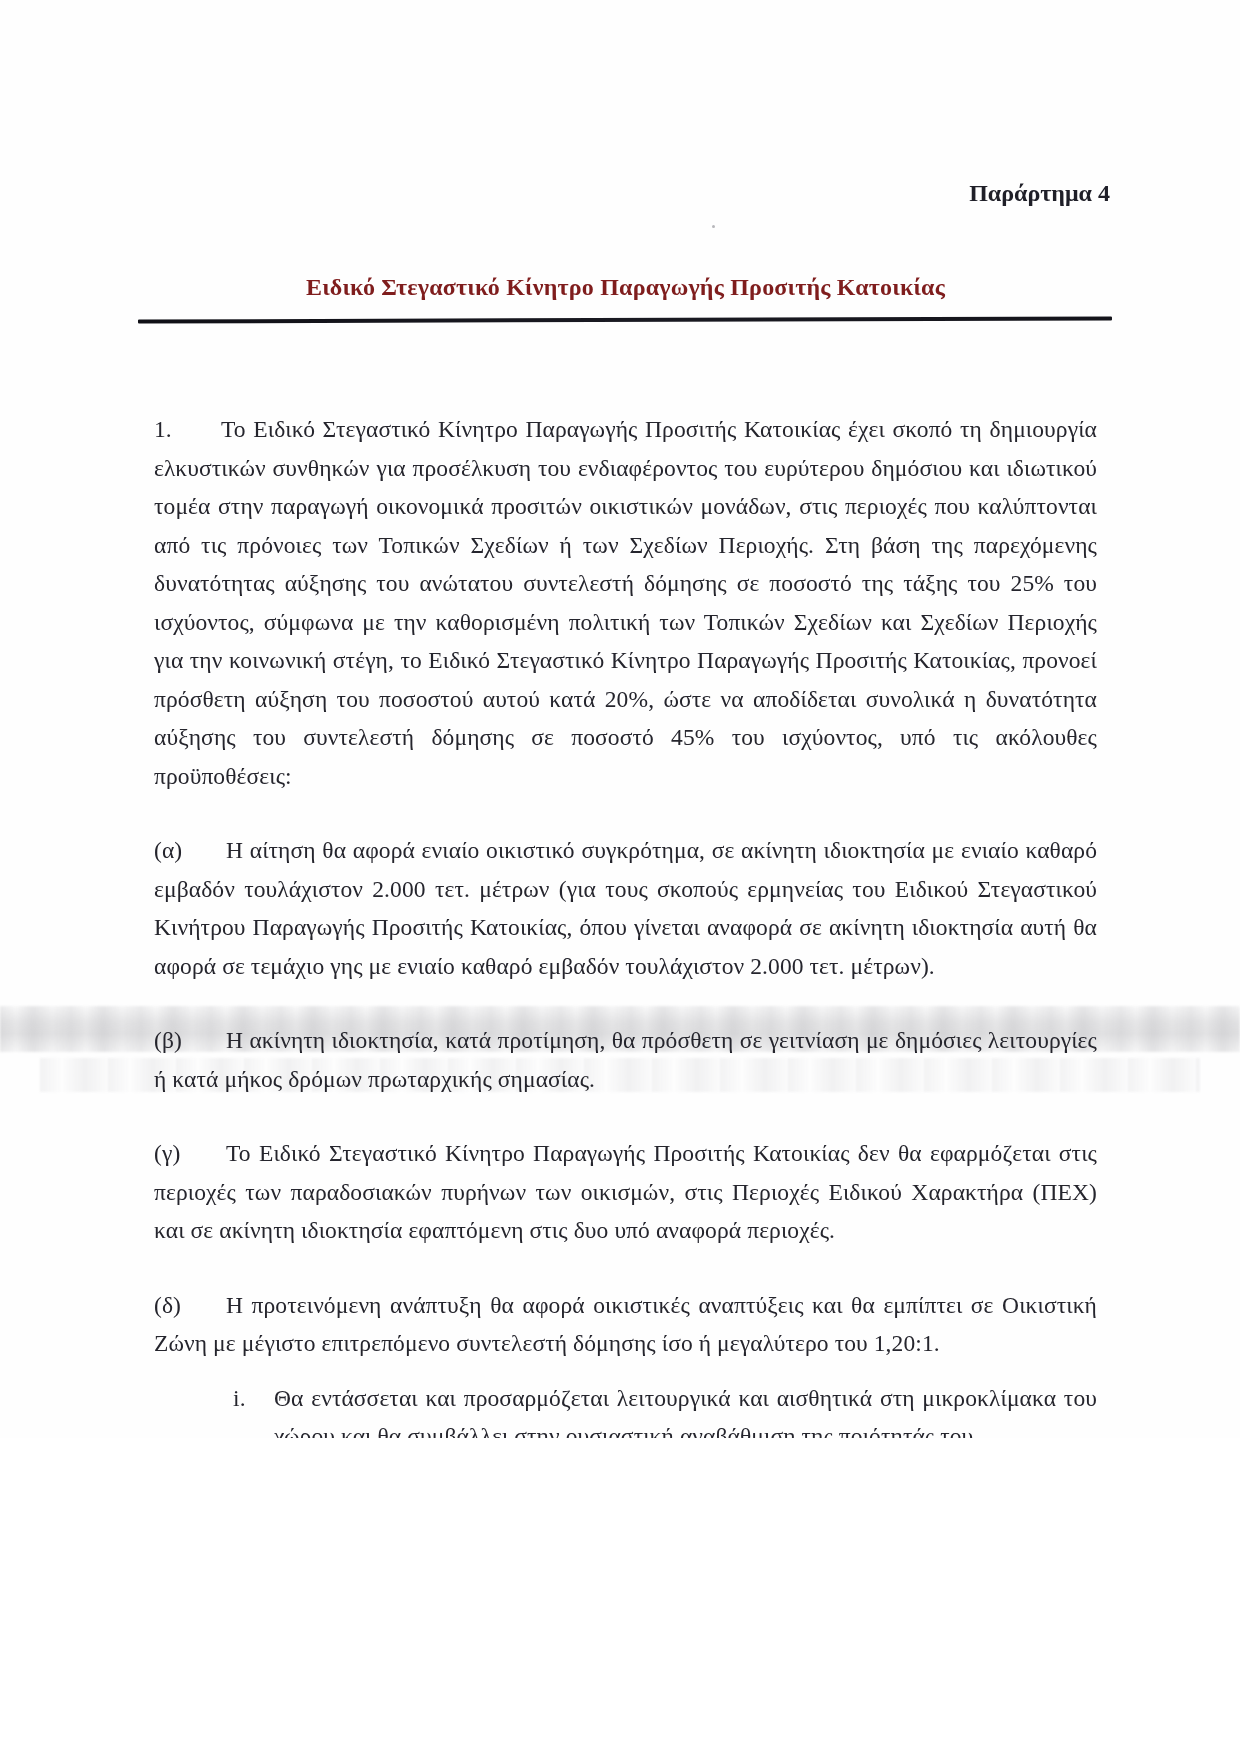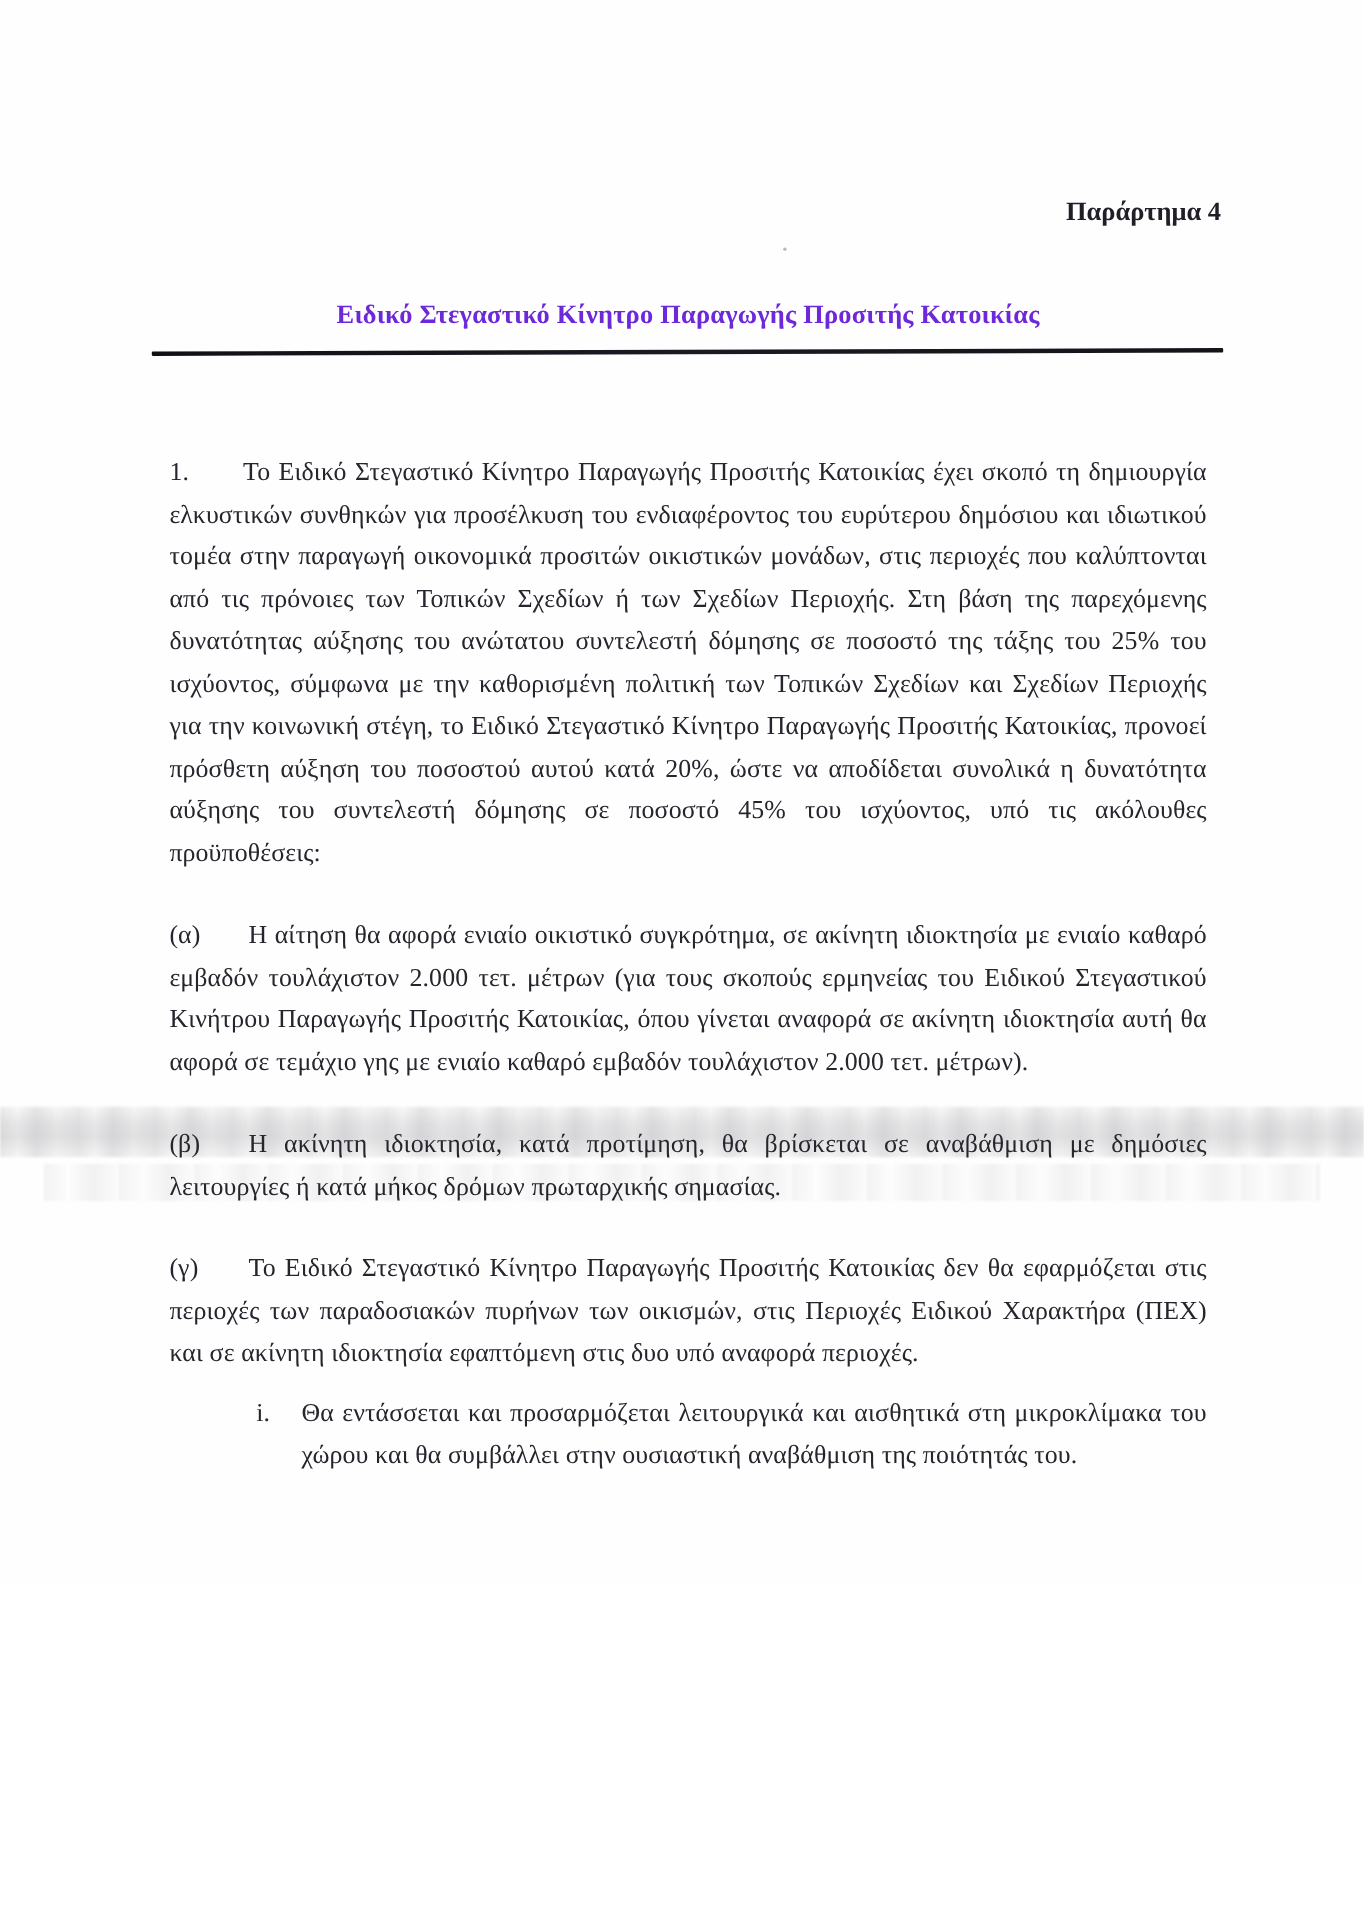--- a/index.html
+++ b/index.html
@@ -25,21 +25,21 @@
     color: #1f1f28;
   }
   .doc-title {
     position: absolute;
     top: 274px;
     left: 138px;
     width: 975px;
     text-align: center;
     font-size: 24px;
     font-weight: bold;
-    color: #6d28d9;
+    color: #7f1d1d;
     letter-spacing: 0.2px;
   }
   .rule {
     position: absolute;
     top: 318px;
     left: 138px;
     width: 974px;
     height: 4px;
     background: linear-gradient(90deg, #101016 0%, #1a1a22 50%, #14141b 100%);
     transform: rotate(-0.18deg);
@@ -128,22 +128,23 @@
   <div class="scan-band-2"></div>
   <div class="speck-top"></div>
   <div class="speck-end"></div>
 
   <div class="body-text">
 
     <p class="para"><span class="lab lab-num">1.</span><span>Το Ειδικό Στεγαστικό Κίνητρο Παραγωγής Προσιτής Κατοικίας έχει σκοπό τη δημιουργία ελκυστικών συνθηκών για προσέλκυση του ενδιαφέροντος του ευρύτερου δημόσιου και ιδιωτικού τομέα στην παραγωγή οικονομικά προσιτών οικιστικών μονάδων, στις περιοχές που καλύπτονται από τις πρόνοιες των Τοπικών Σχεδίων ή των Σχεδίων Περιοχής. Στη βάση της παρεχόμενης δυνατότητας αύξησης του ανώτατου συντελεστή δόμησης σε ποσοστό της τάξης του 25% του ισχύοντος, σύμφωνα με την καθορισμένη πολιτική των Τοπικών Σχεδίων και Σχεδίων Περιοχής για την κοινωνική στέγη, το Ειδικό Στεγαστικό Κίνητρο Παραγωγής Προσιτής Κατοικίας, προνοεί πρόσθετη αύξηση του ποσοστού αυτού κατά 20%, ώστε να αποδίδεται συνολικά η δυνατότητα αύξησης του συντελεστή δόμησης σε ποσοστό 45% του ισχύοντος, υπό τις ακόλουθες προϋποθέσεις:</span></p>
 
     <p class="para"><span class="lab lab-item">(α)</span><span>Η αίτηση θα αφορά ενιαίο οικιστικό συγκρότημα, σε ακίνητη ιδιοκτησία με ενιαίο καθαρό εμβαδόν τουλάχιστον 2.000 τετ. μέτρων (για τους σκοπούς ερμηνείας του Ειδικού Στεγαστικού Κινήτρου Παραγωγής Προσιτής Κατοικίας, όπου γίνεται αναφορά σε ακίνητη ιδιοκτησία αυτή θα αφορά σε τεμάχιο γης με ενιαίο καθαρό εμβαδόν τουλάχιστον 2.000 τετ. μέτρων).</span></p>
 
-    <p class="para"><span class="lab lab-item">(β)</span><span>Η ακίνητη ιδιοκτησία, κατά προτίμηση, θα βρίσκεται σε αναβάθμιση με δημόσιες λειτουργίες ή κατά μήκος δρόμων πρωταρχικής σημασίας.</span></p>
+    <p class="para"><span class="lab lab-item">(β)</span><span>Η ακίνητη ιδιοκτησία, κατά προτίμηση, θα πρόσθετη σε γειτνίαση με δημόσιες λειτουργίες ή κατά μήκος δρόμων πρωταρχικής σημασίας.</span></p>
 
     <p class="para"><span class="lab lab-item">(γ)</span><span>Το Ειδικό Στεγαστικό Κίνητρο Παραγωγής Προσιτής Κατοικίας δεν θα εφαρμόζεται στις περιοχές των παραδοσιακών πυρήνων των οικισμών, στις Περιοχές Ειδικού Χαρακτήρα (ΠΕΧ) και σε ακίνητη ιδιοκτησία εφαπτόμενη στις δυο υπό αναφορά περιοχές.</span></p>
 
+    <p class="para"><span class="lab lab-item">(δ)</span><span>Η προτεινόμενη ανάπτυξη θα αφορά οικιστικές αναπτύξεις και θα εμπίπτει σε Οικιστική Ζώνη με μέγιστο επιτρεπόμενο συντελεστή δόμησης ίσο ή μεγαλύτερο του 1,20:1.</span></p>
 
 
     <p class="para subitem"><span class="lab lab-sub">i.</span><span>Θα εντάσσεται και προσαρμόζεται λειτουργικά και αισθητικά στη μικροκλίμακα του χώρου και θα συμβάλλει στην ουσιαστική αναβάθμιση της ποιότητάς του.</span></p>
 
   </div>
 </div>
 
 </body></html>

